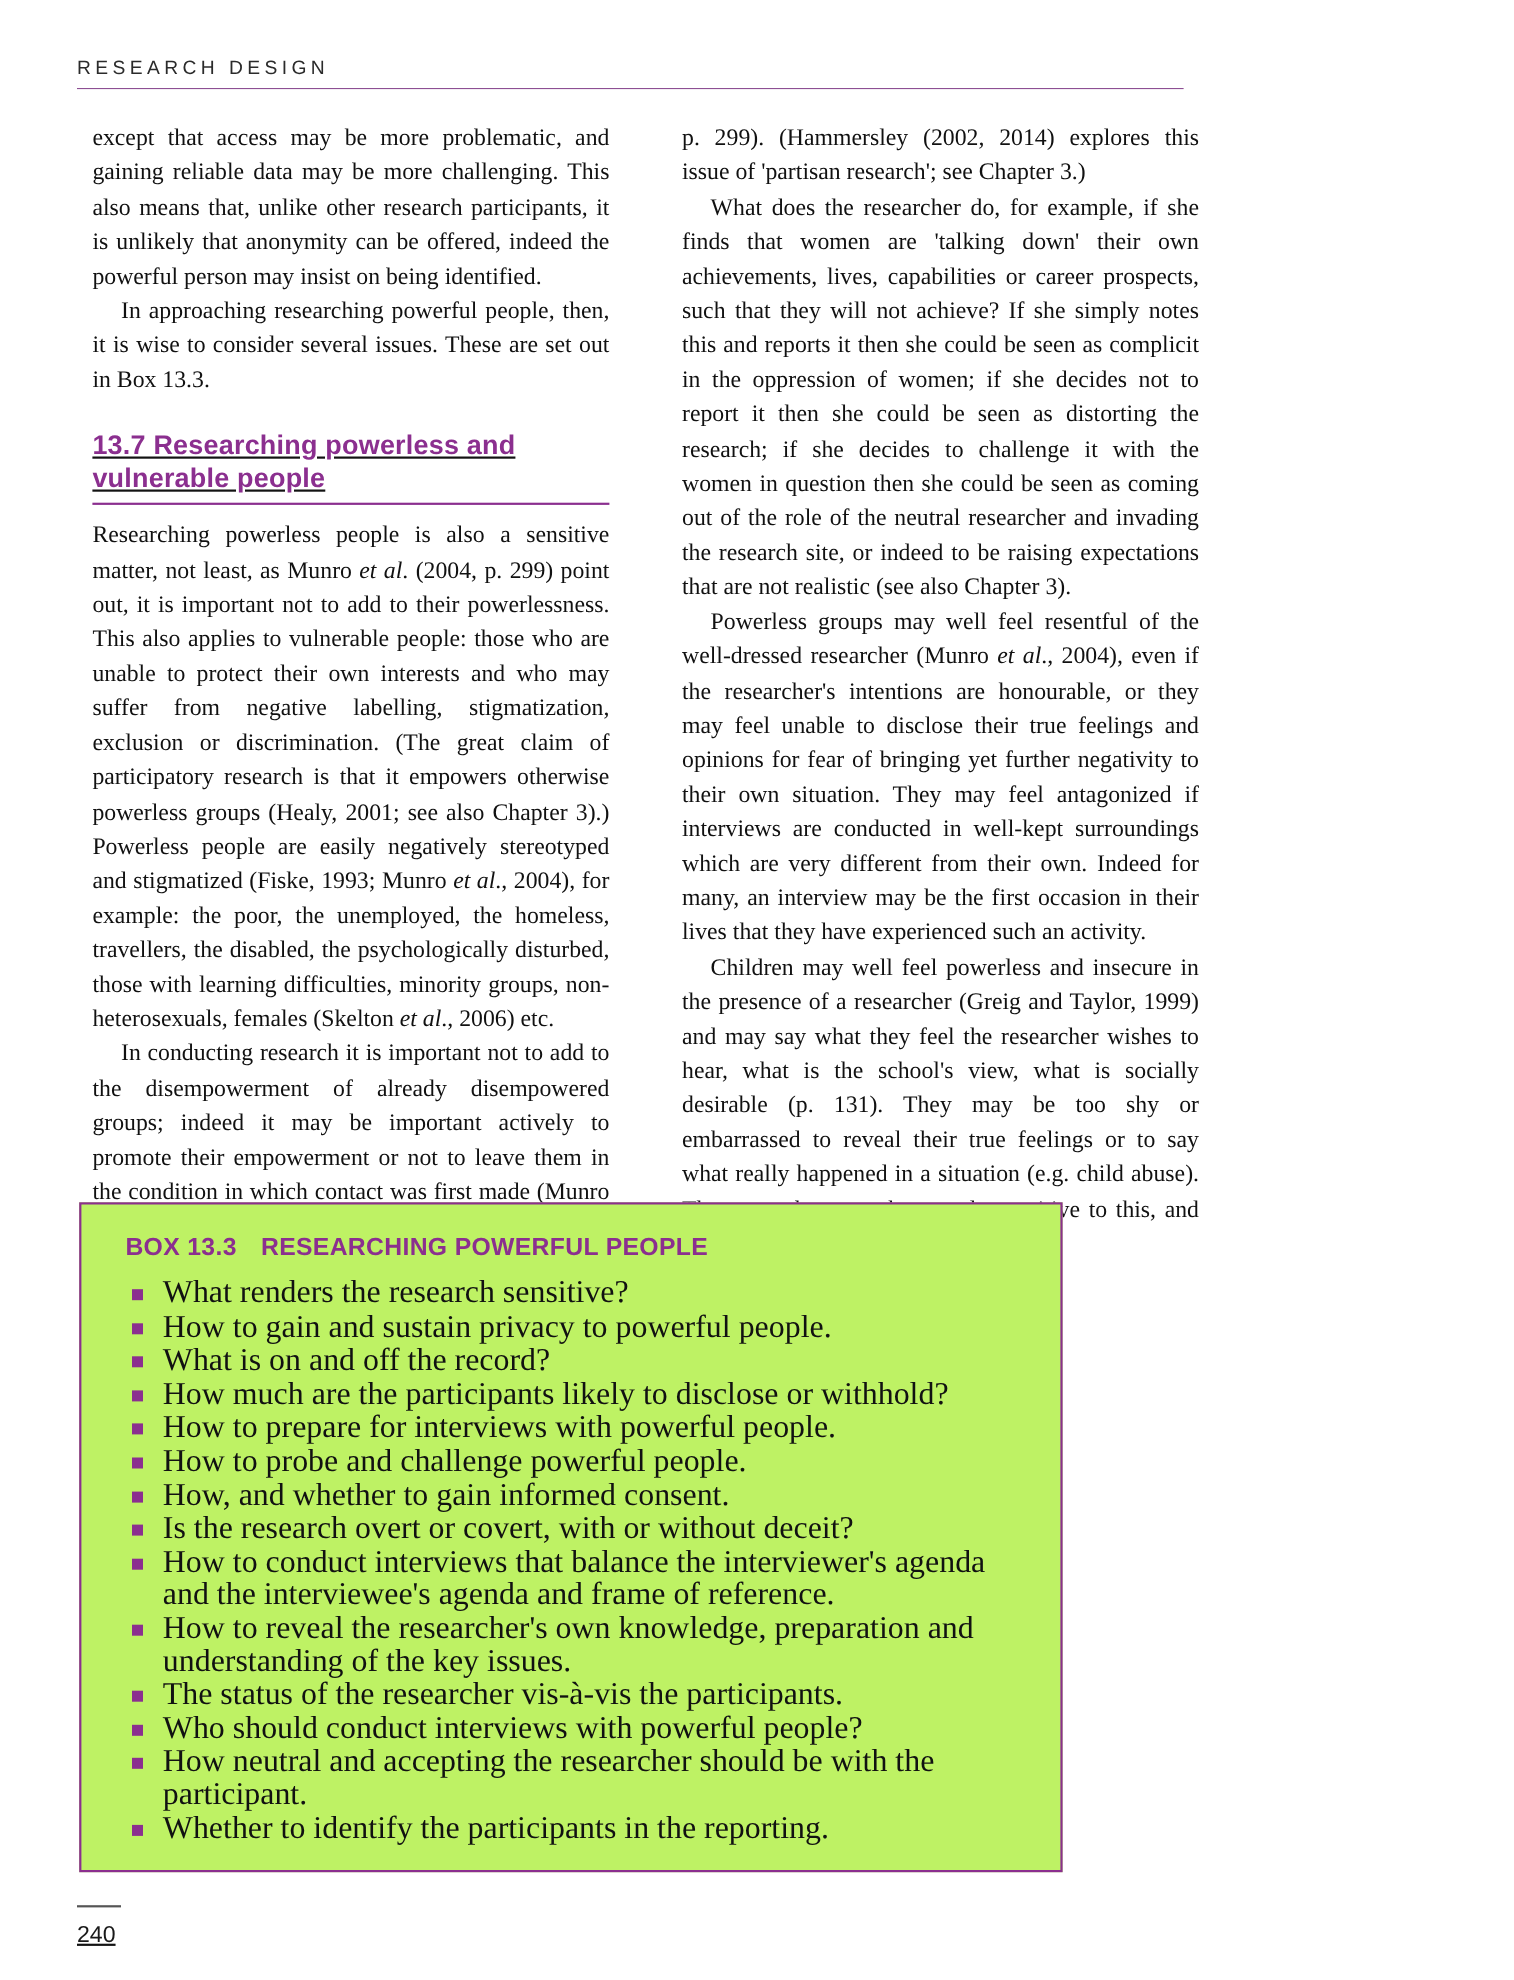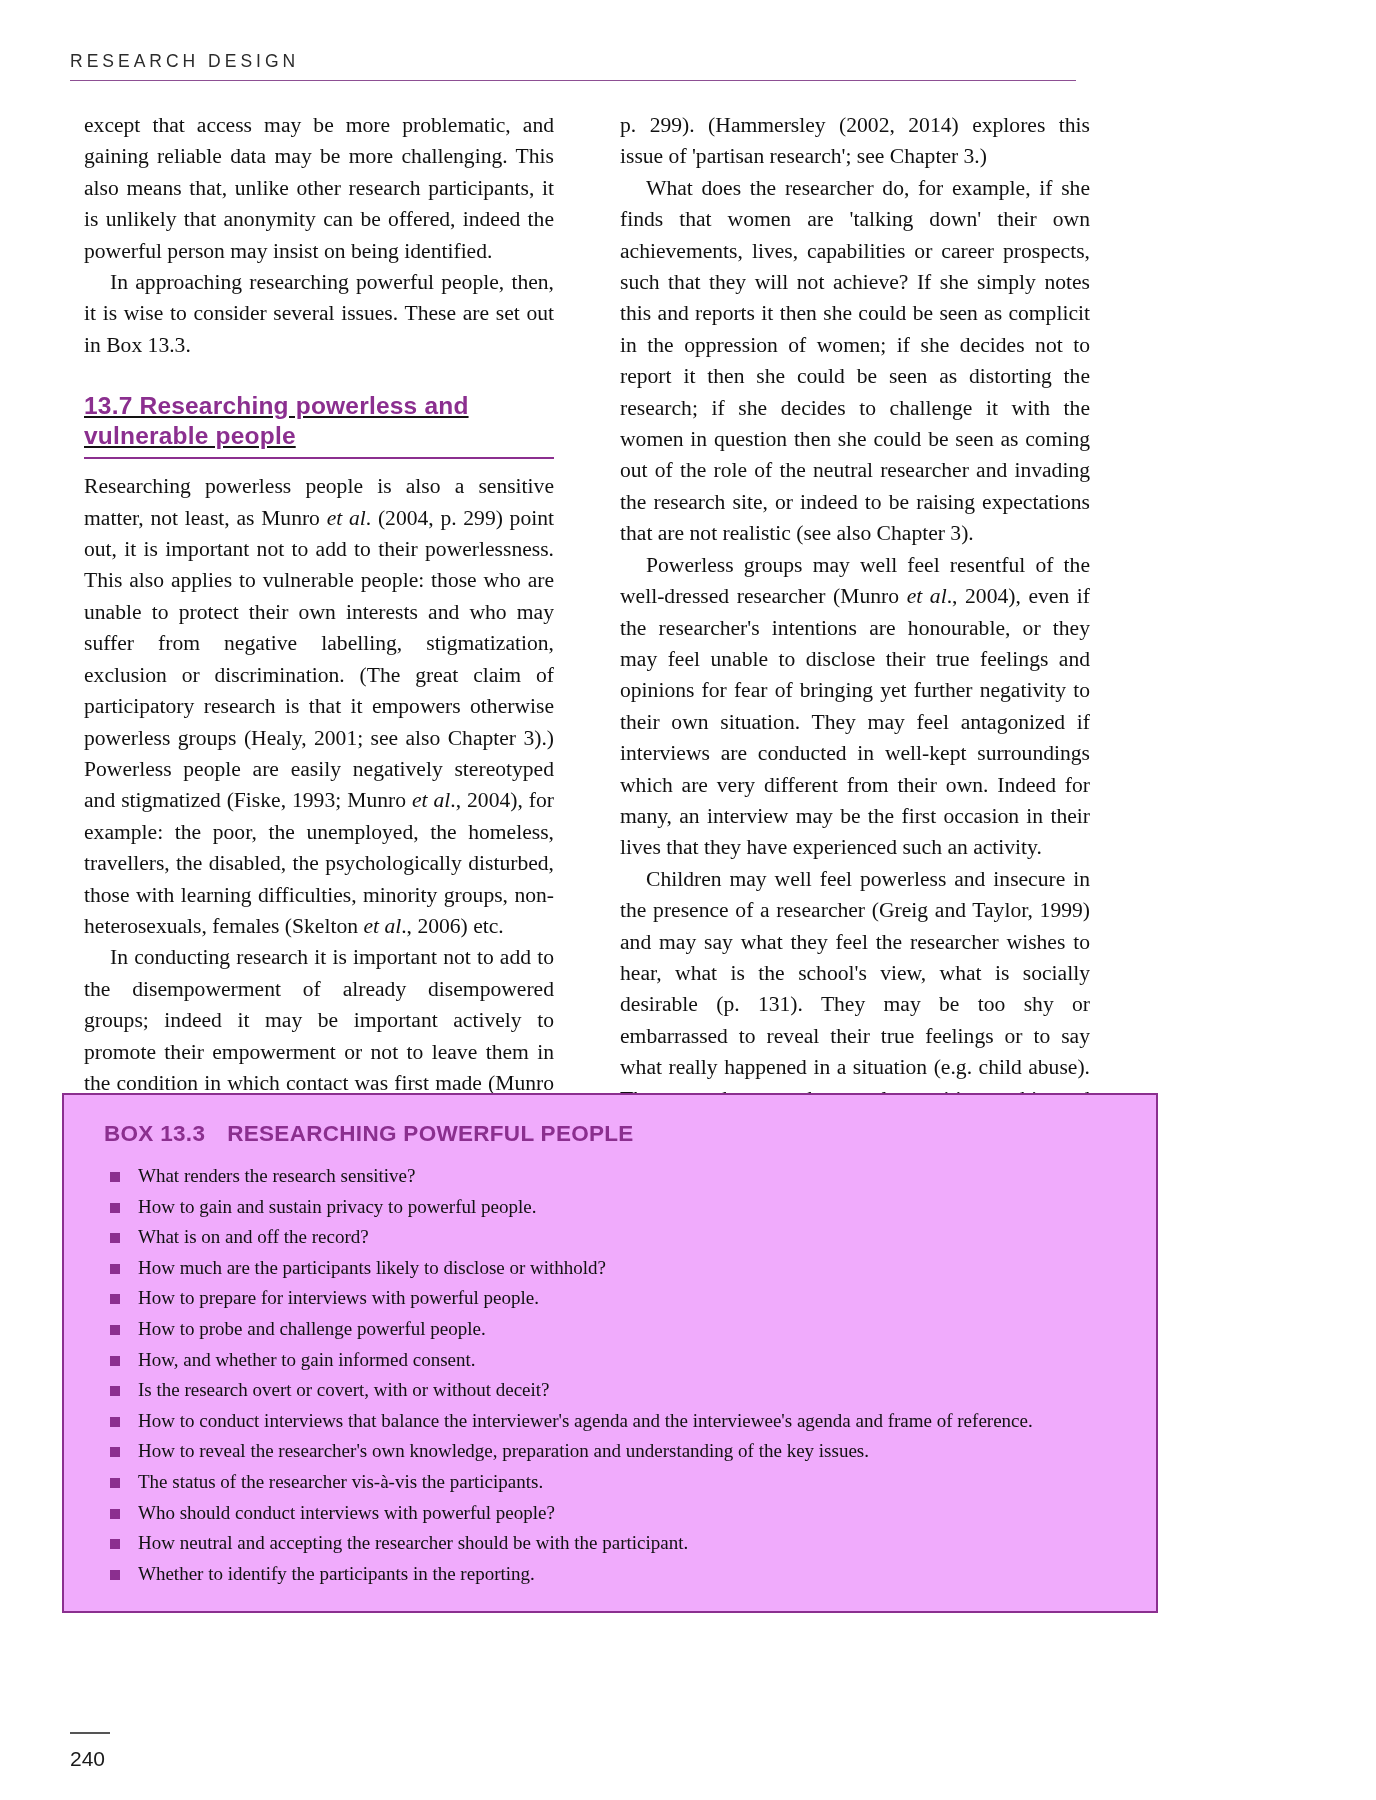--- a/index.html
+++ b/index.html
@@ -83,66 +83,67 @@
   .section-head-rule {
     margin-top: 6px;
     margin-bottom: 12px;
     border-bottom: 2.4px solid #8b2f8f;
     width: 100%;
   }
 
   
   .box {
     position: absolute;
-    left: 62px;
+    left: 72px;
     top: 1093px;
-    width: 1096px;
+    width: 894px;
     border: 2.2px solid #8b2f8f;
     box-sizing: border-box;
     padding: 26px 26px 22px 22px;
-    background: #f0abfc;
+    background: #bef264;
   }
   .box-title {
     font-family: "Liberation Sans", sans-serif;
     font-weight: bold;
     font-size: 22.5px;
     color: #8b2f8f;
     letter-spacing: 0.3px;
     margin: 0 0 14px 18px;
   }
   .box-title .box-title-label { margin-right: 22px; }
   .box-list {
     list-style: none;
     margin: 0;
     padding: 0;
   }
   .box-item {
     position: relative;
     padding-left: 52px;
-    font-size: 19px;
+    font-size: 29px;
     line-height: 29.6px;
     margin: 0 0 1px 0;
     color: #111111;
   }
   .box-item .bullet-square {
     position: absolute;
     left: 24px;
     top: 11px;
     width: 10px;
     height: 10px;
     background: #8b2f8f;
     display: block;
   }
 
   
   .footer {
     position: absolute;
     left: 70px;
     top: 1732px;
     width: 200px;
+    text-decoration: underline;
   }
   .footer-rule {
     width: 40px;
     border-bottom: 2.2px solid #555555;
     margin-bottom: 13px;
   }
   .page-number {
     font-family: "Liberation Sans", sans-serif;
     font-size: 21px;
     color: #1a1a1a;

